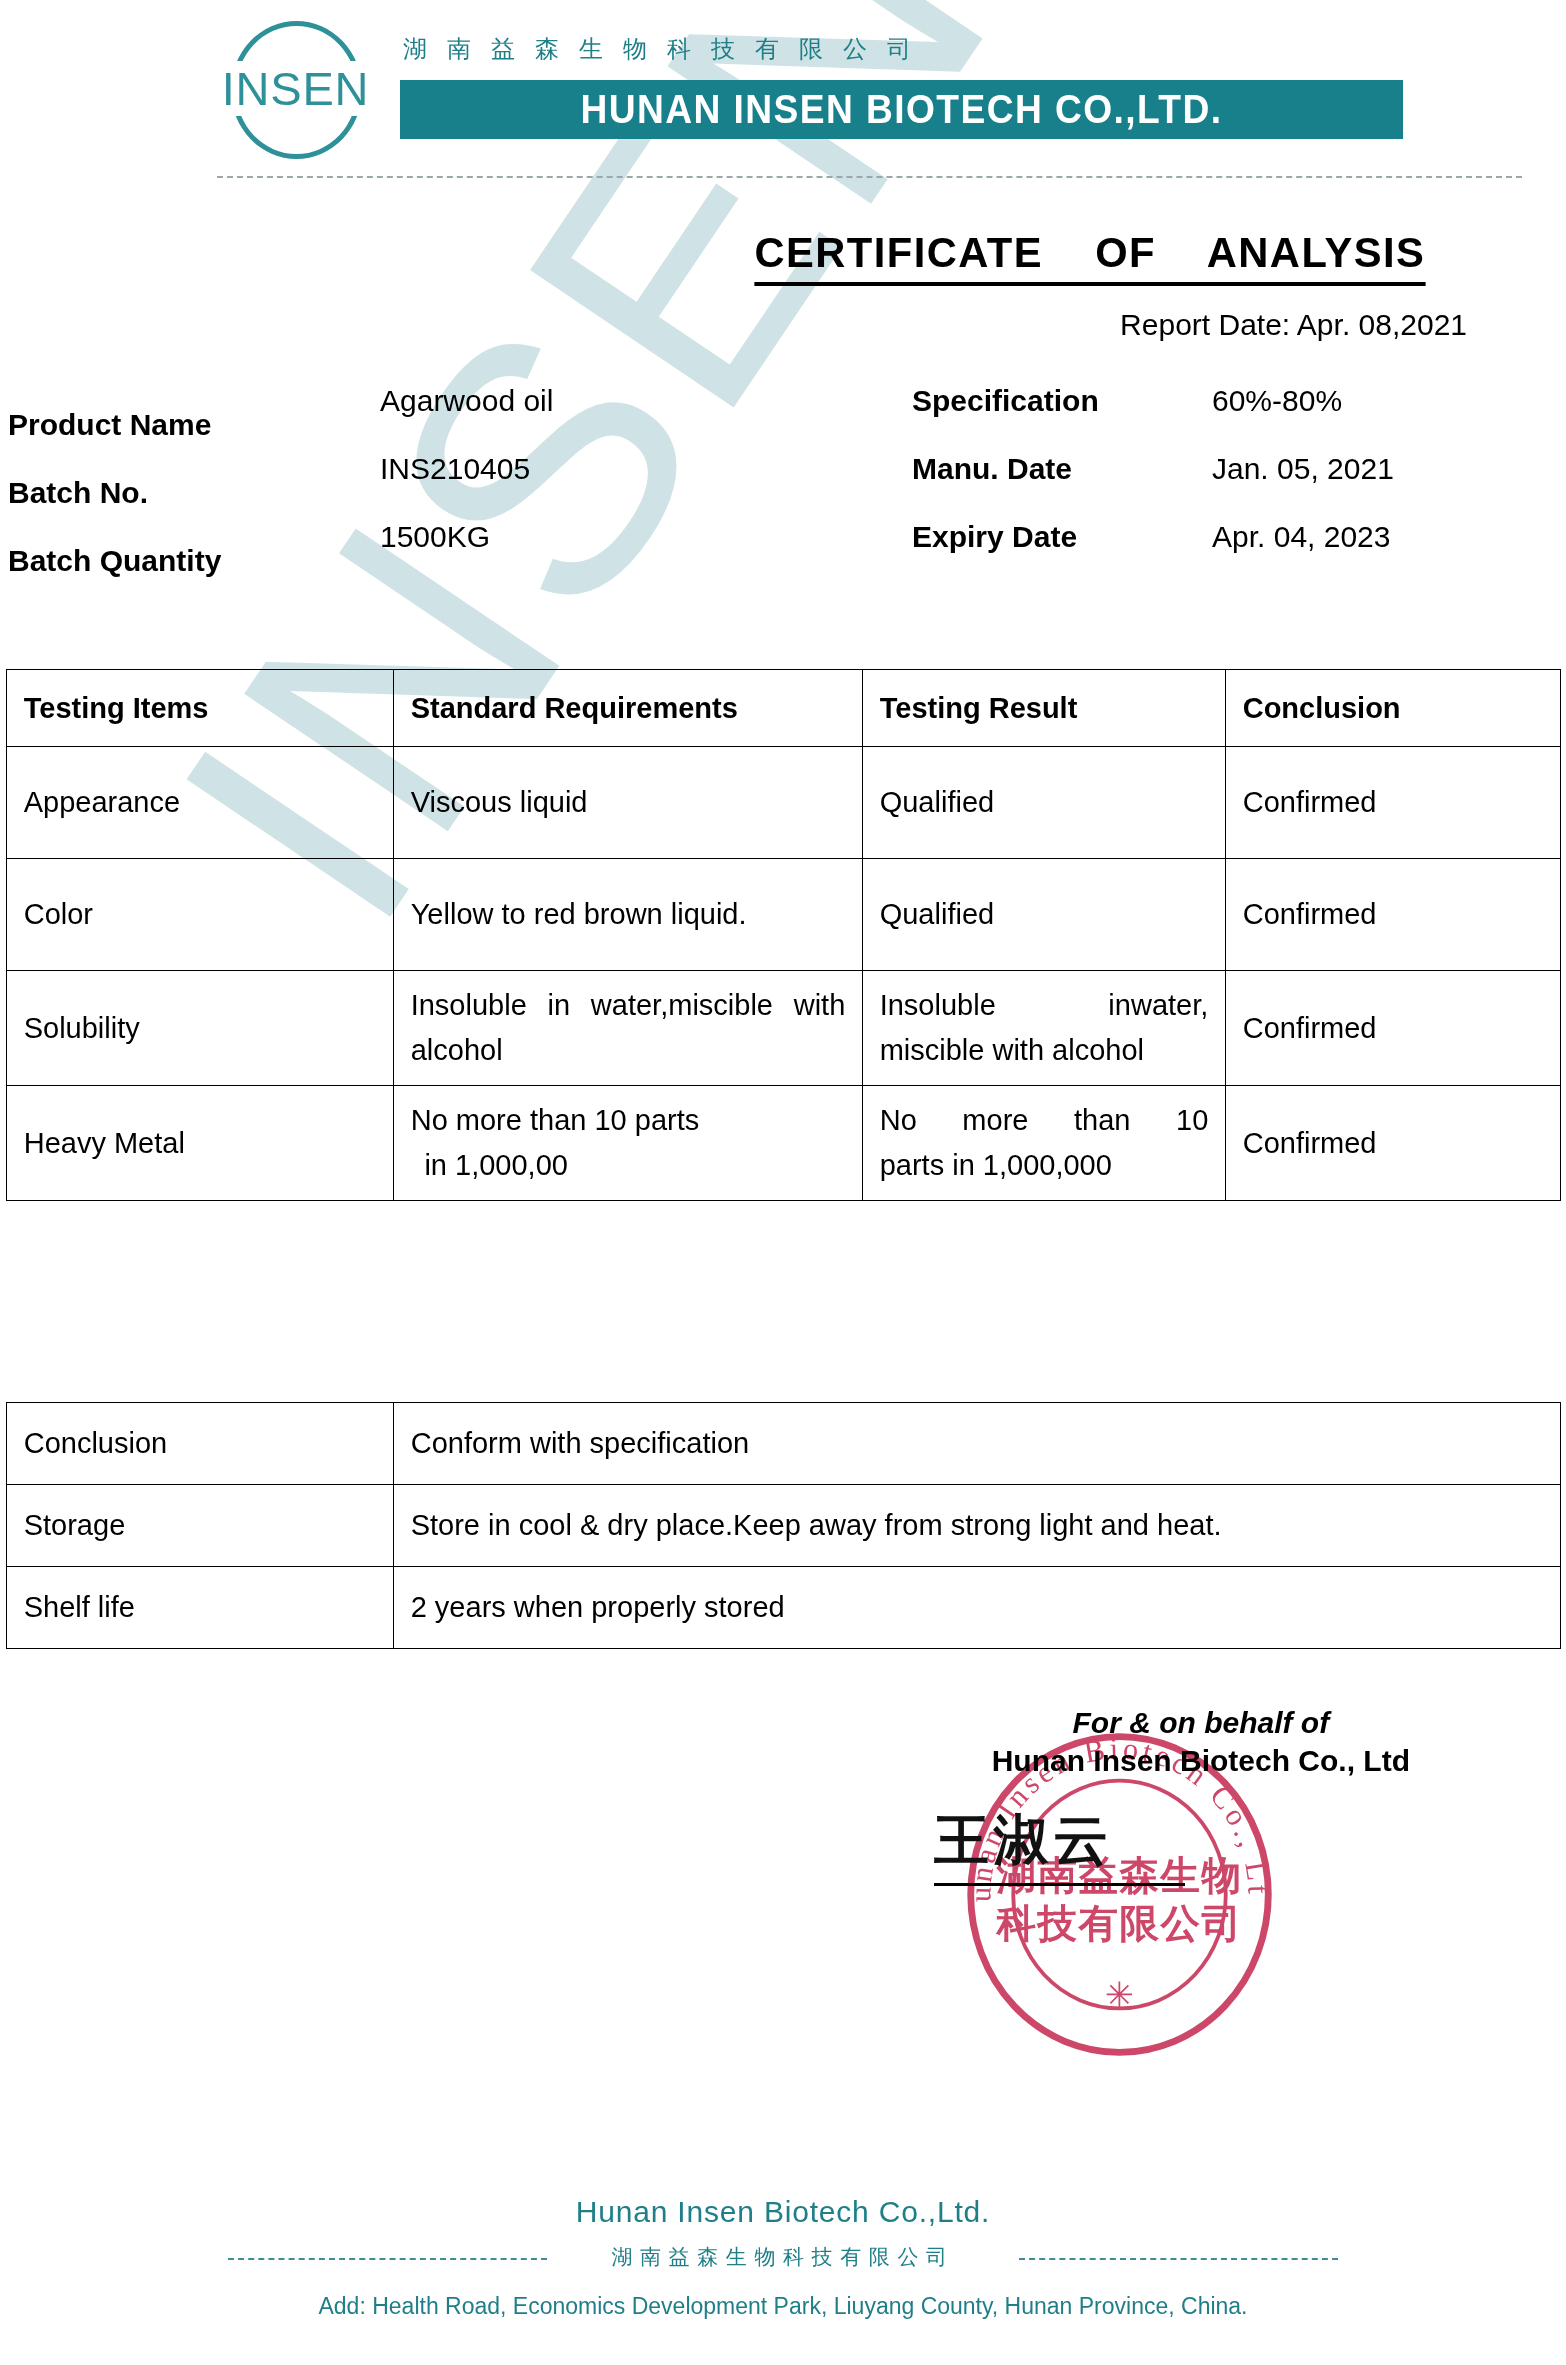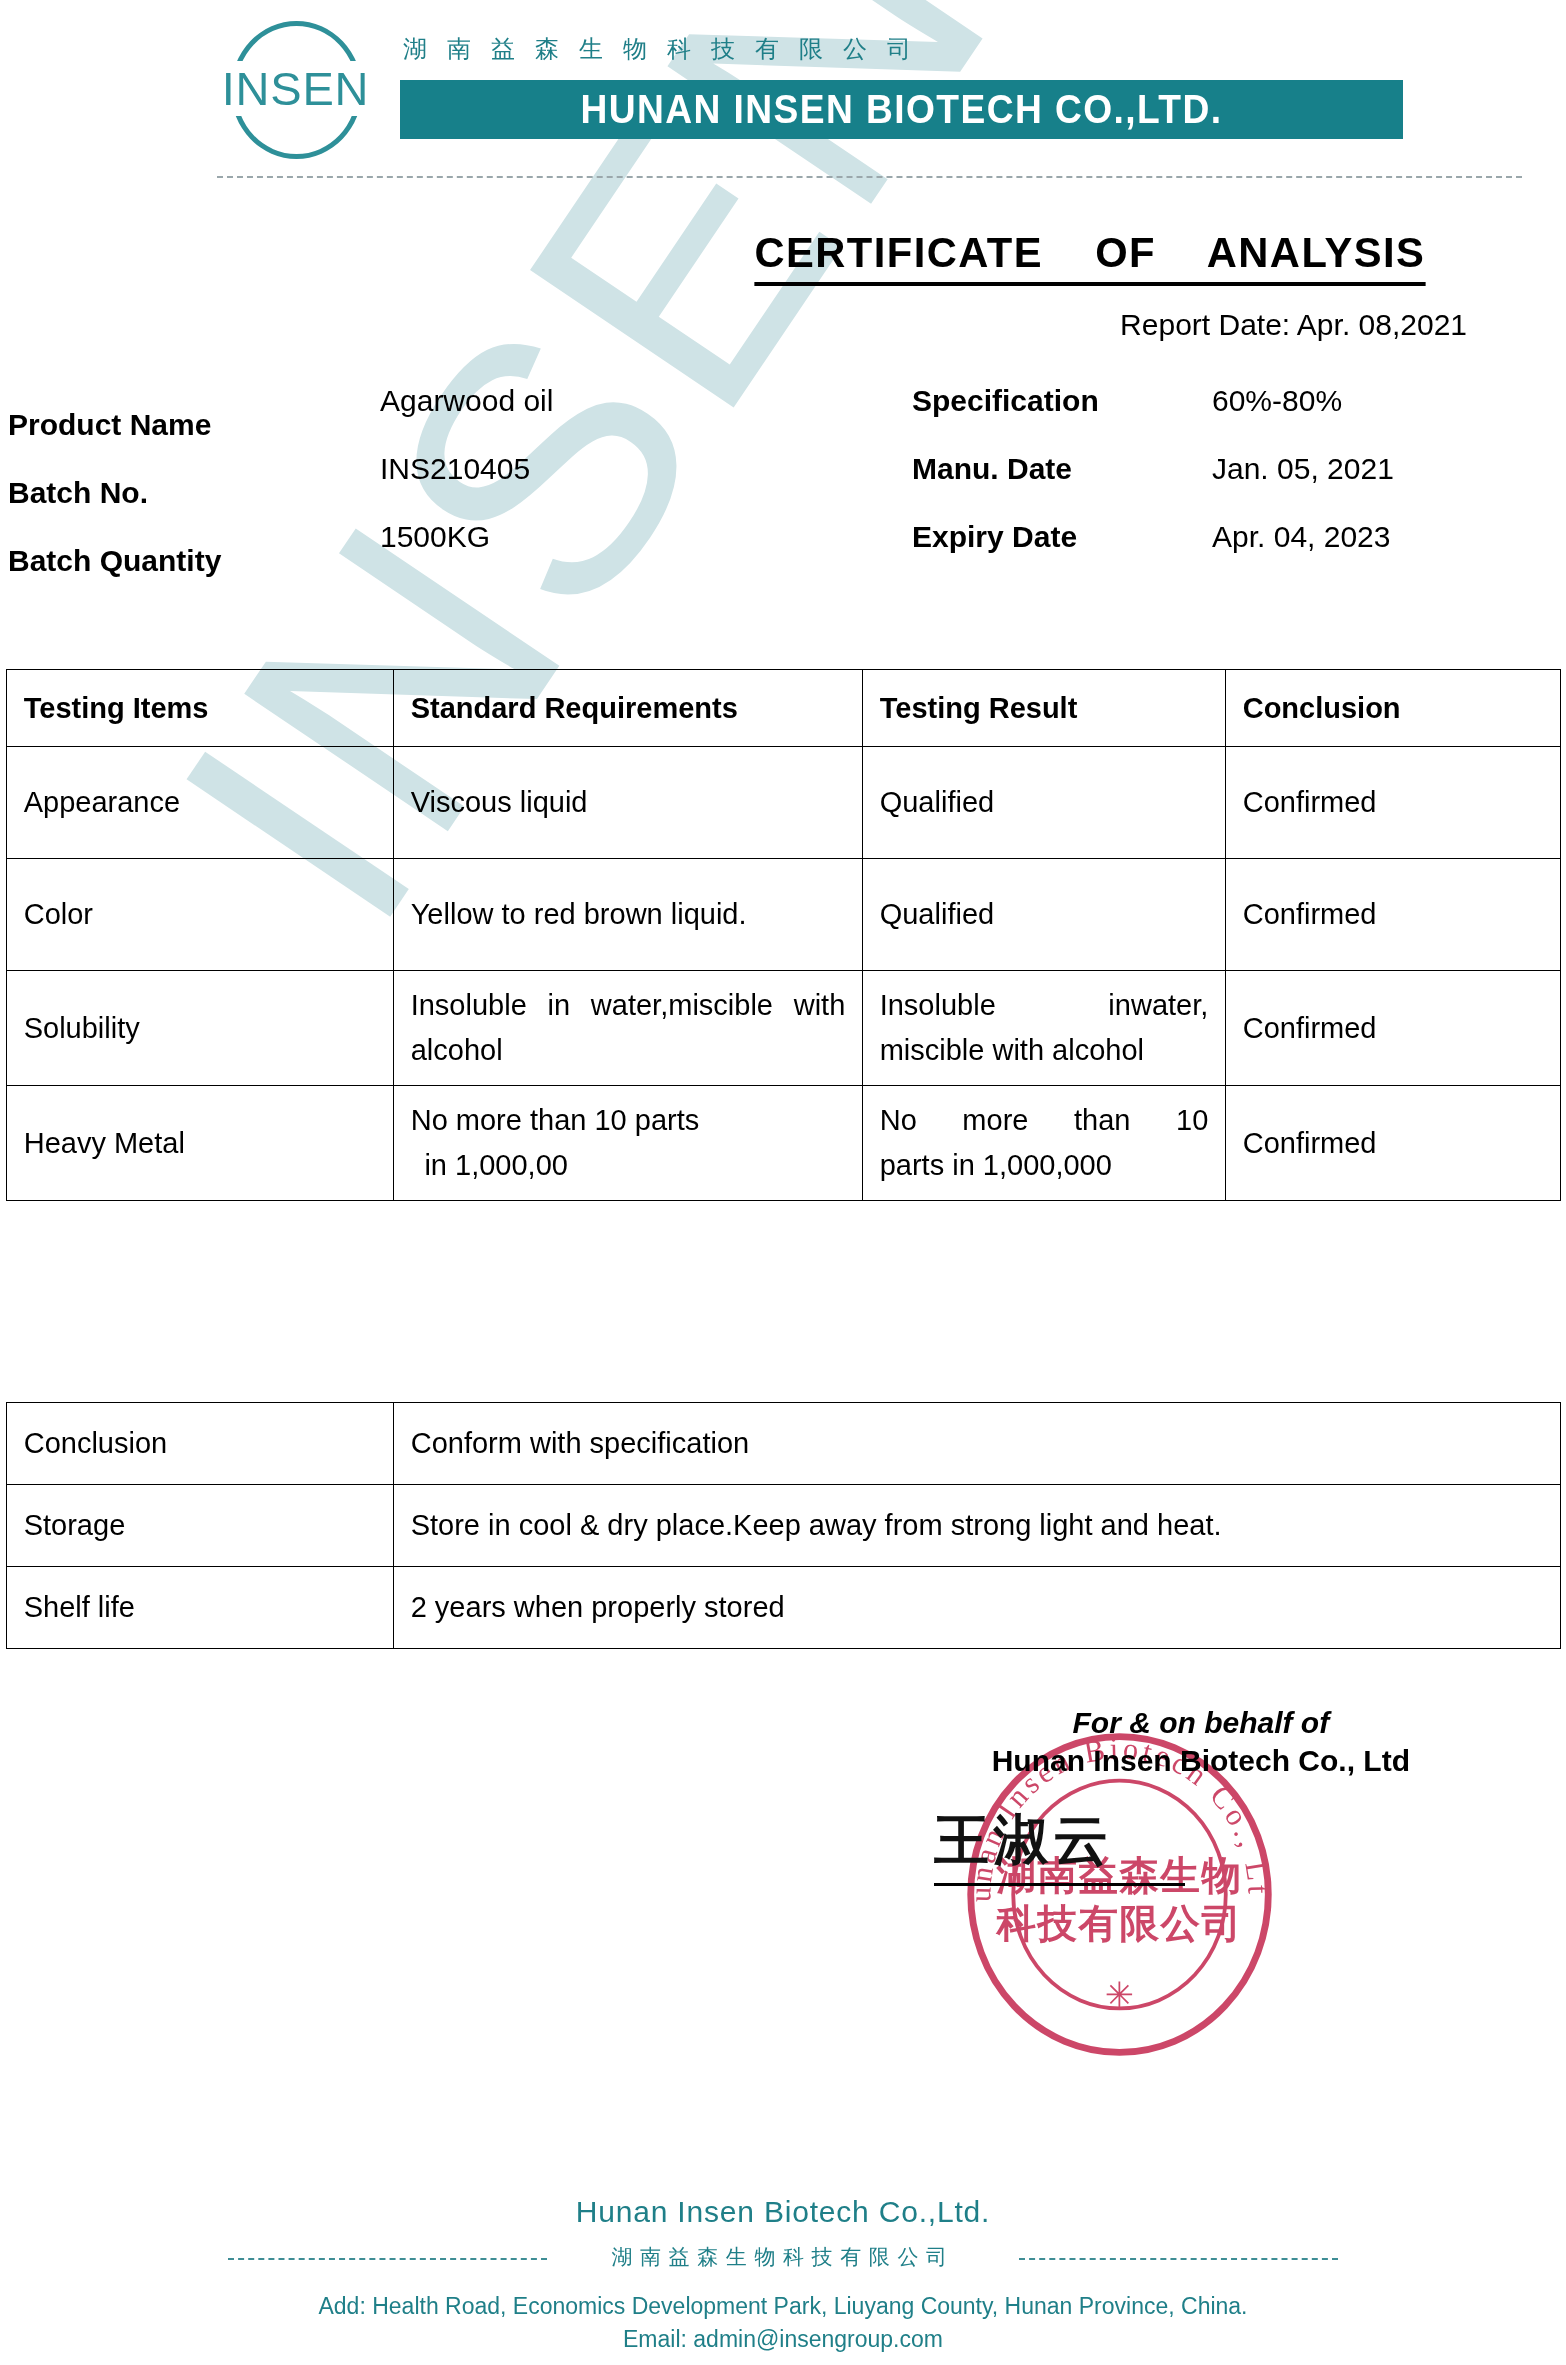--- a/index.html
+++ b/index.html
@@ -468,17 +468,16 @@
   </div>
 
   <div class="footer">
     <div class="footer-name">Hunan Insen Biotech Co.,Ltd.</div>
     <div class="footer-cn-row">
       <div class="footer-dash-l"></div>
       <div class="footer-cn">湖南益森生物科技有限公司</div>
       <div class="footer-dash-r"></div>
     </div>
     <div class="footer-addr">Add: Health Road, Economics Development Park, Liuyang County, Hunan Province, China.</div>
-    <div class="footer-email">Email: admin@insengroup.com</div>
   </div>
 
 </div>
 
 
 </body></html>

